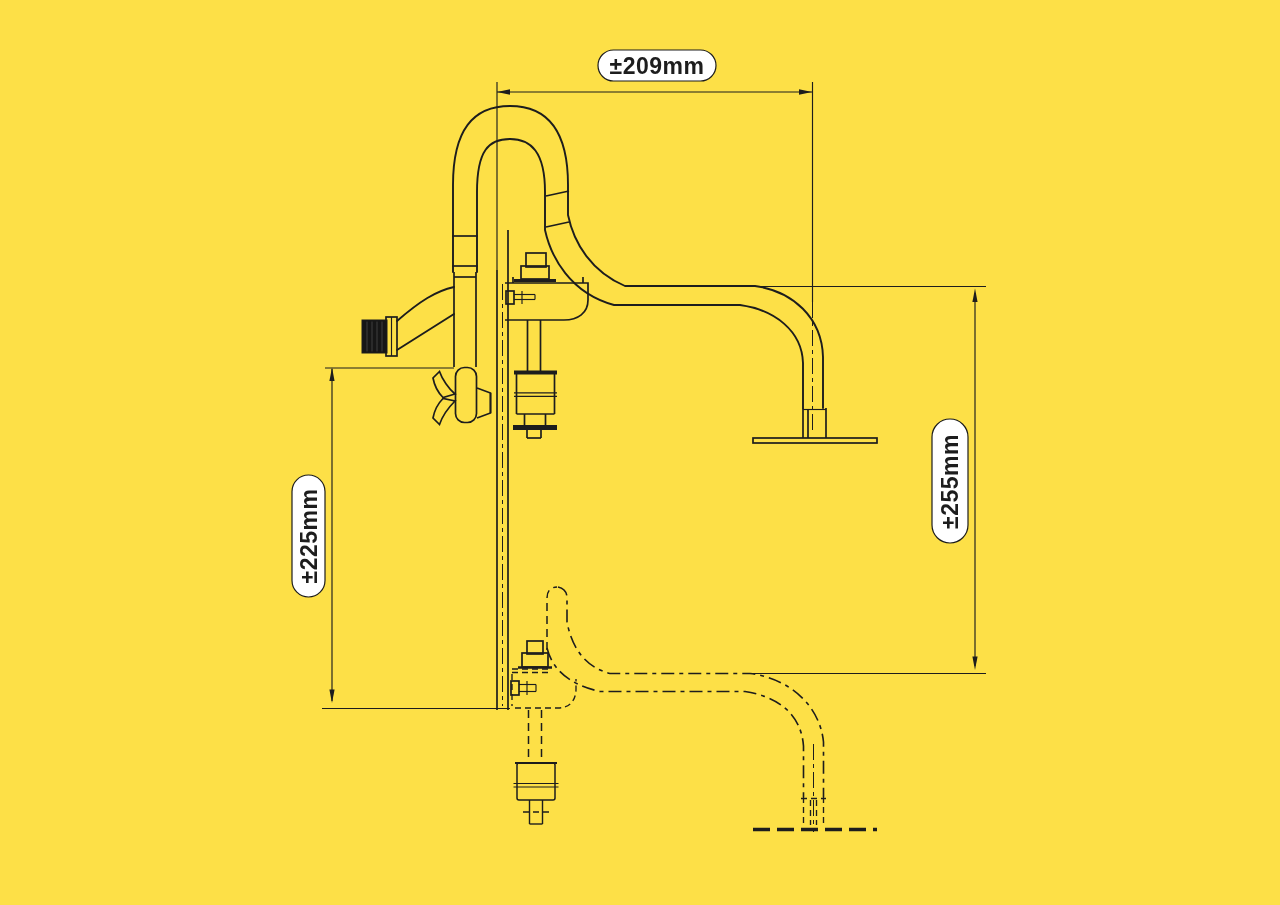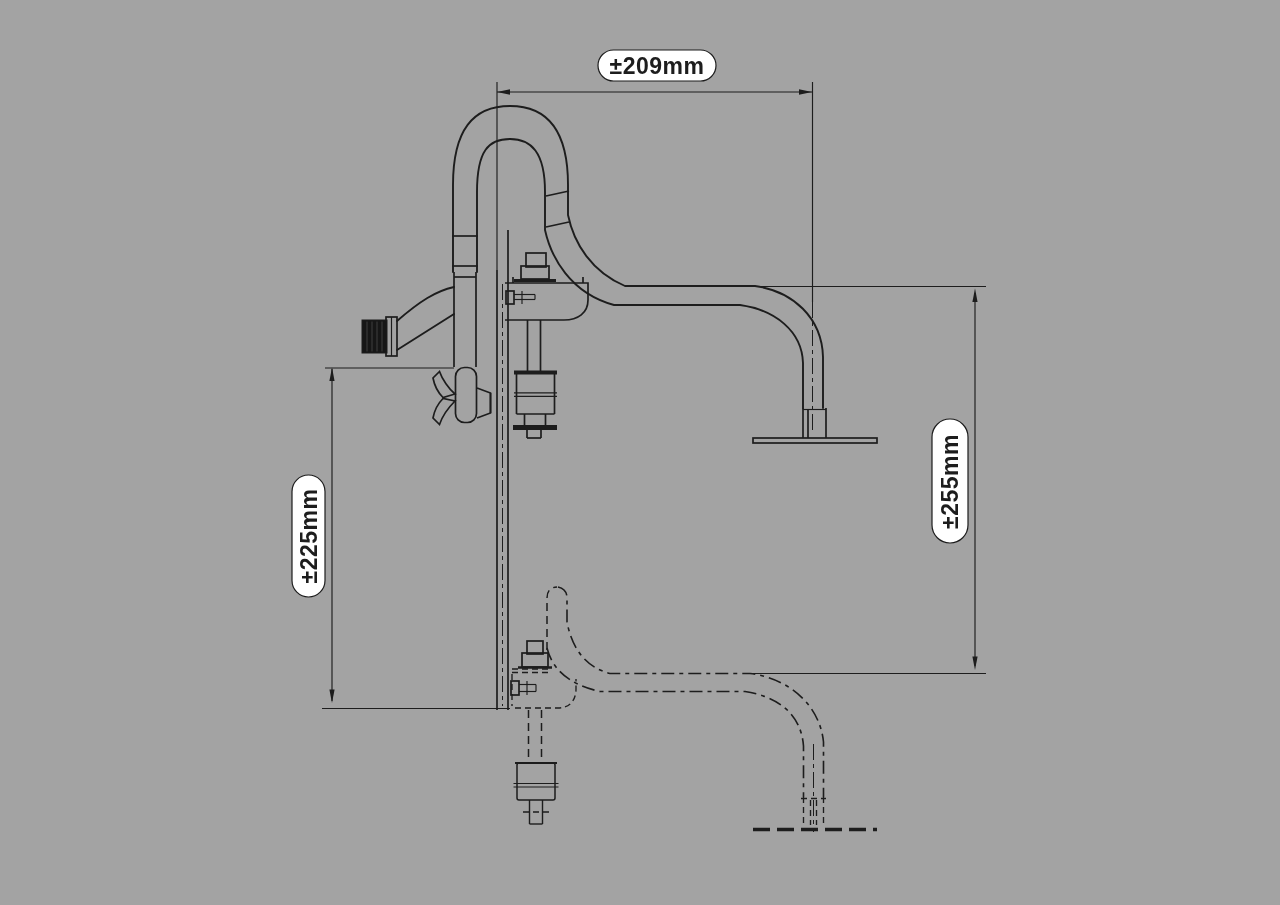--- a/index.html
+++ b/index.html
@@ -1,19 +1,19 @@
 <!DOCTYPE html>
 <html><head>
 <meta charset="utf-8">
 <style>
   html,body{margin:0;padding:0;background:#ffffff;}
   .frame{
     position:relative;
     width:1280px;height:905px;
-    background:#a3a3a3;
+    background:#fde047;
     overflow:hidden;
     font-family:"Liberation Sans", sans-serif;
   }
   svg{display:block;}
   .dim-label{
     font-family:"Liberation Sans", sans-serif;
     font-weight:bold;
     font-size:23px;
     fill:#1d1d1d;
     letter-spacing:0.5px;

